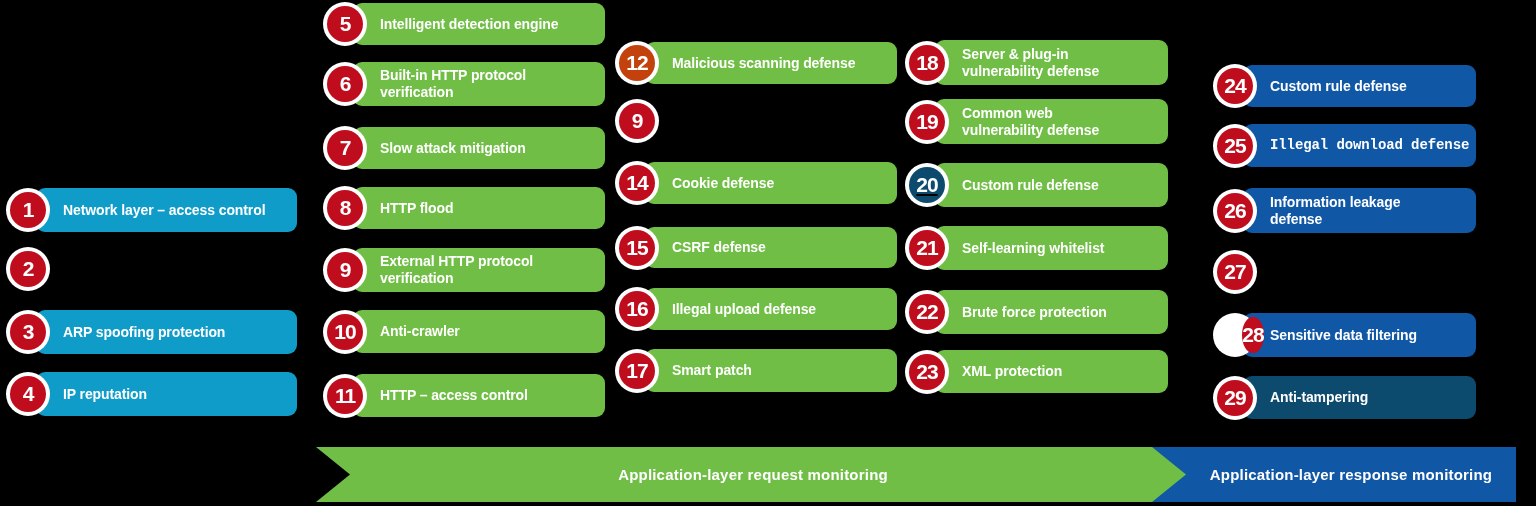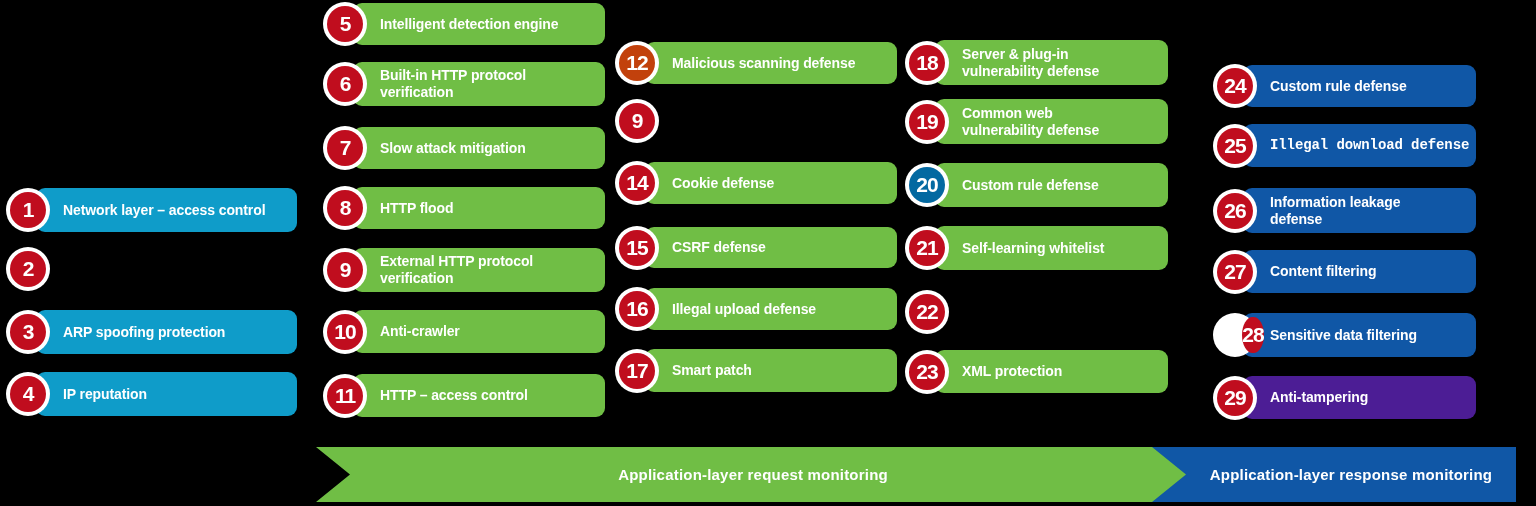--- a/index.html
+++ b/index.html
@@ -240,36 +240,39 @@
           <div class="badge-inner" style="background: rgb(192, 13, 30);">
             <span class="badge-num">19</span>
           </div>
         </div>
       </div>
       <div class="item" style="left: 905px; top: 163px; width: 263px; height: 44px;">
         <div class="bar" style="background: rgb(112, 190, 69);">
           <span class="label">Custom rule defense</span>
         </div>
         <div class="badge">
-          <div class="badge-inner" style="background: #0369a1;">
+          <div class="badge-inner" style="background: #0c4a6e; text-decoration: underline;">
             <span class="badge-num">20</span>
           </div>
         </div>
       </div>
       <div class="item" style="left: 905px; top: 226px; width: 263px; height: 44px;">
         <div class="bar" style="background: rgb(112, 190, 69);">
           <span class="label">Self-learning whitelist</span>
         </div>
         <div class="badge">
           <div class="badge-inner" style="background: rgb(192, 13, 30);">
             <span class="badge-num">21</span>
           </div>
         </div>
       </div>
       <div class="item" style="left: 905px; top: 290px; width: 263px; height: 44px;">
+        <div class="bar" style="background: rgb(112, 190, 69);">
+          <span class="label">Brute force protection</span>
+        </div>
         <div class="badge">
           <div class="badge-inner" style="background: rgb(192, 13, 30);">
             <span class="badge-num">22</span>
           </div>
         </div>
       </div>
       <div class="item" style="left: 905px; top: 350px; width: 263px; height: 43px;">
         <div class="bar" style="background: rgb(112, 190, 69);">
           <span class="label">XML protection</span>
         </div>
@@ -304,41 +307,38 @@
           <span class="label">Information leakage
 defense</span>
         </div>
         <div class="badge">
           <div class="badge-inner" style="background: rgb(192, 13, 30);">
             <span class="badge-num">26</span>
           </div>
         </div>
       </div>
       <div class="item" style="left: 1213px; top: 250px; width: 263px; height: 43px;">
-        <div class="bar" style="background: rgb(16, 87, 166);">
-          <span class="label">Content filtering</span>
-        </div>
         <div class="badge">
           <div class="badge-inner" style="background: rgb(192, 13, 30);">
             <span class="badge-num">27</span>
           </div>
         </div>
       </div>
       <div class="item" style="left: 1213px; top: 313px; width: 263px; height: 44px;">
         <div class="bar" style="background: rgb(16, 87, 166);">
           <span class="label">Sensitive data filtering</span>
         </div>
         <div class="badge">
           <div class="badge-inner" style="background: rgb(192, 13, 30); margin-left: 36px;">
             <span class="badge-num">28</span>
           </div>
         </div>
       </div>
       <div class="item" style="left: 1213px; top: 376px; width: 263px; height: 43px;">
-        <div class="bar" style="background: #4c1d95; text-align: center;">
+        <div class="bar" style="background: #0c4a6e; text-align: center;">
           <span class="label">Anti-tampering</span>
         </div>
         <div class="badge">
           <div class="badge-inner" style="background: rgb(192, 13, 30);">
             <span class="badge-num">29</span>
           </div>
         </div>
       </div>
     </div>
 

